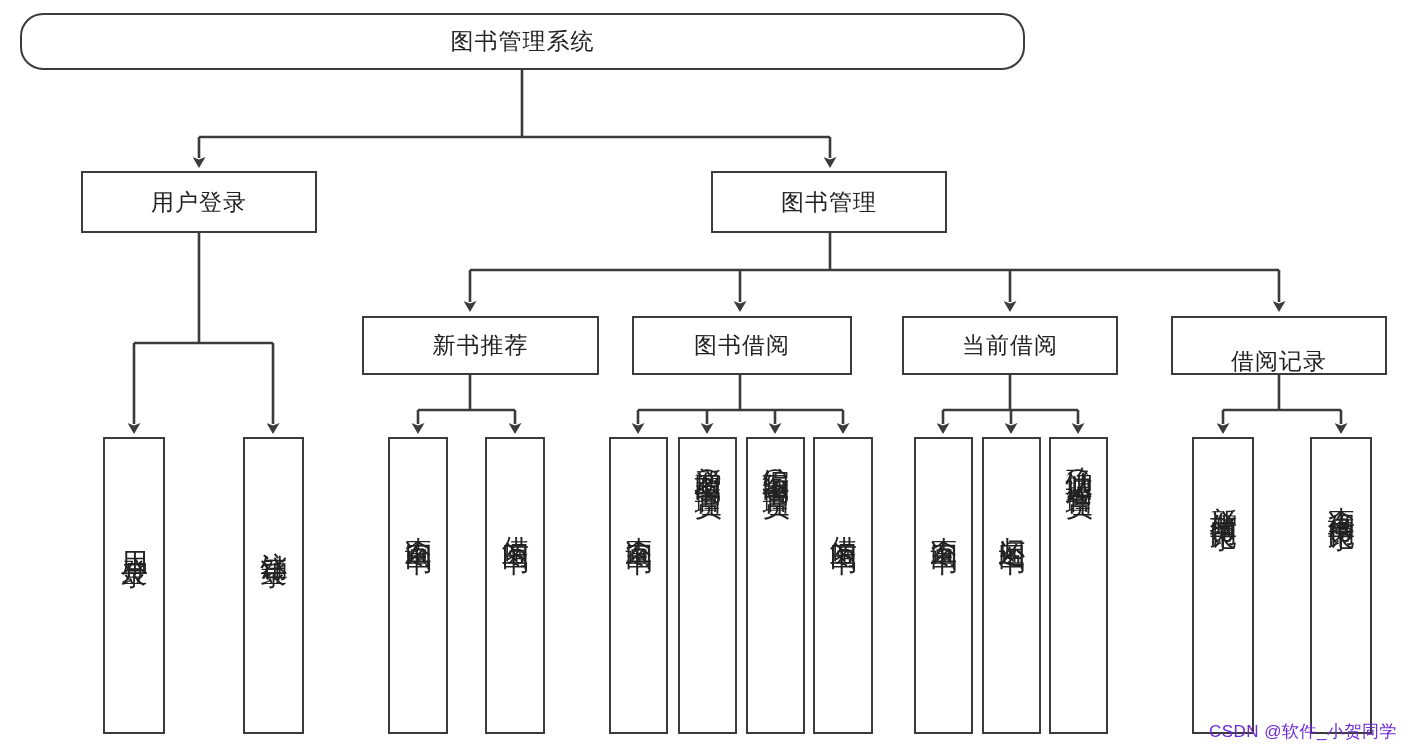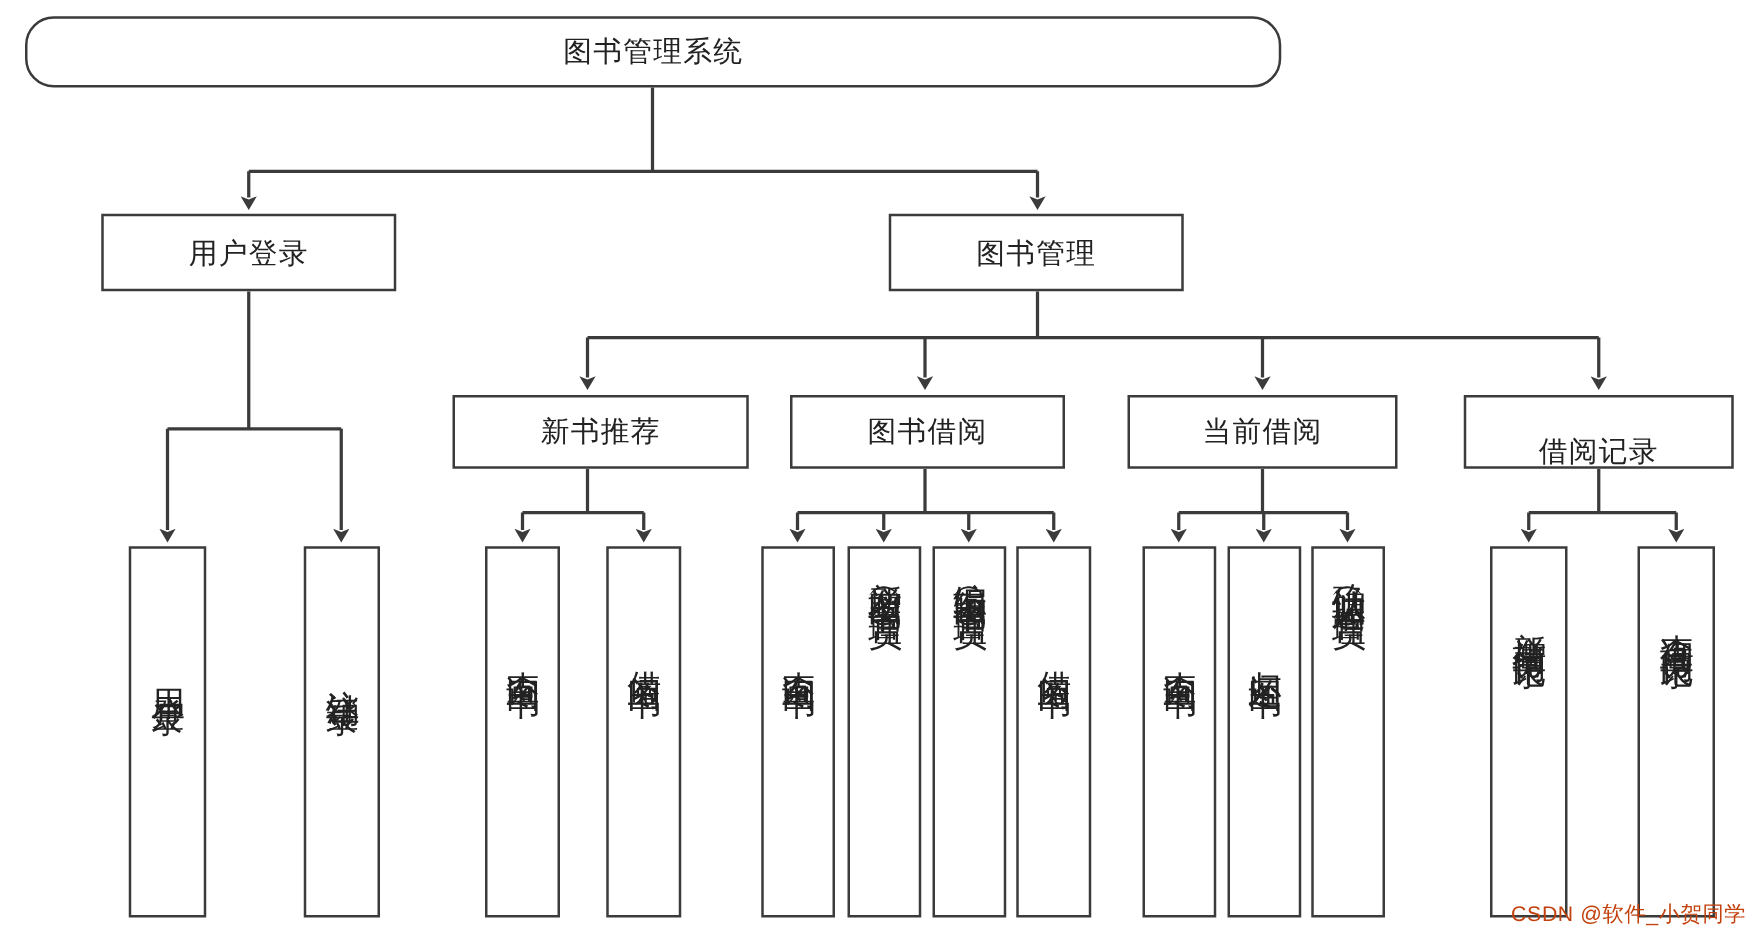--- a/index.html
+++ b/index.html
@@ -12,21 +12,21 @@
         justify-content:center;}
   .node .lbl{color:#222;line-height:1.05;text-align:center;
              white-space:pre;}
   .node.h .lbl{font-size:23px;letter-spacing:1px;}
   .node.v{align-items:flex-start;padding-top:6px;}
   .node.v .lbl{writing-mode:vertical-rl;text-orientation:upright;
                font-size:27px;letter-spacing:4px;line-height:1.0;}
   .node.v.pad .lbl{padding-top:40px;}
   .node.v.pad2 .lbl{padding-top:70px;}
   .node.v.pad3 .lbl{padding-top:85px;}
-  .watermark{position:absolute;right:8px;bottom:4px;color:#c2410c;
+  .watermark{position:absolute;right:8px;bottom:4px;color:#6d28d9;
              font-size:17px;letter-spacing:0.5px;pointer-events:none;}
 </style>
 </head>
 <body>
 
 <div id="canvas">
 
   <svg class="wires" viewBox="0 0 1405 747" xmlns="http://www.w3.org/2000/svg">
     <defs>
       <marker id="ah" markerWidth="11" markerHeight="13" refX="1" refY="6.5" orient="auto" markerUnits="userSpaceOnUse">

